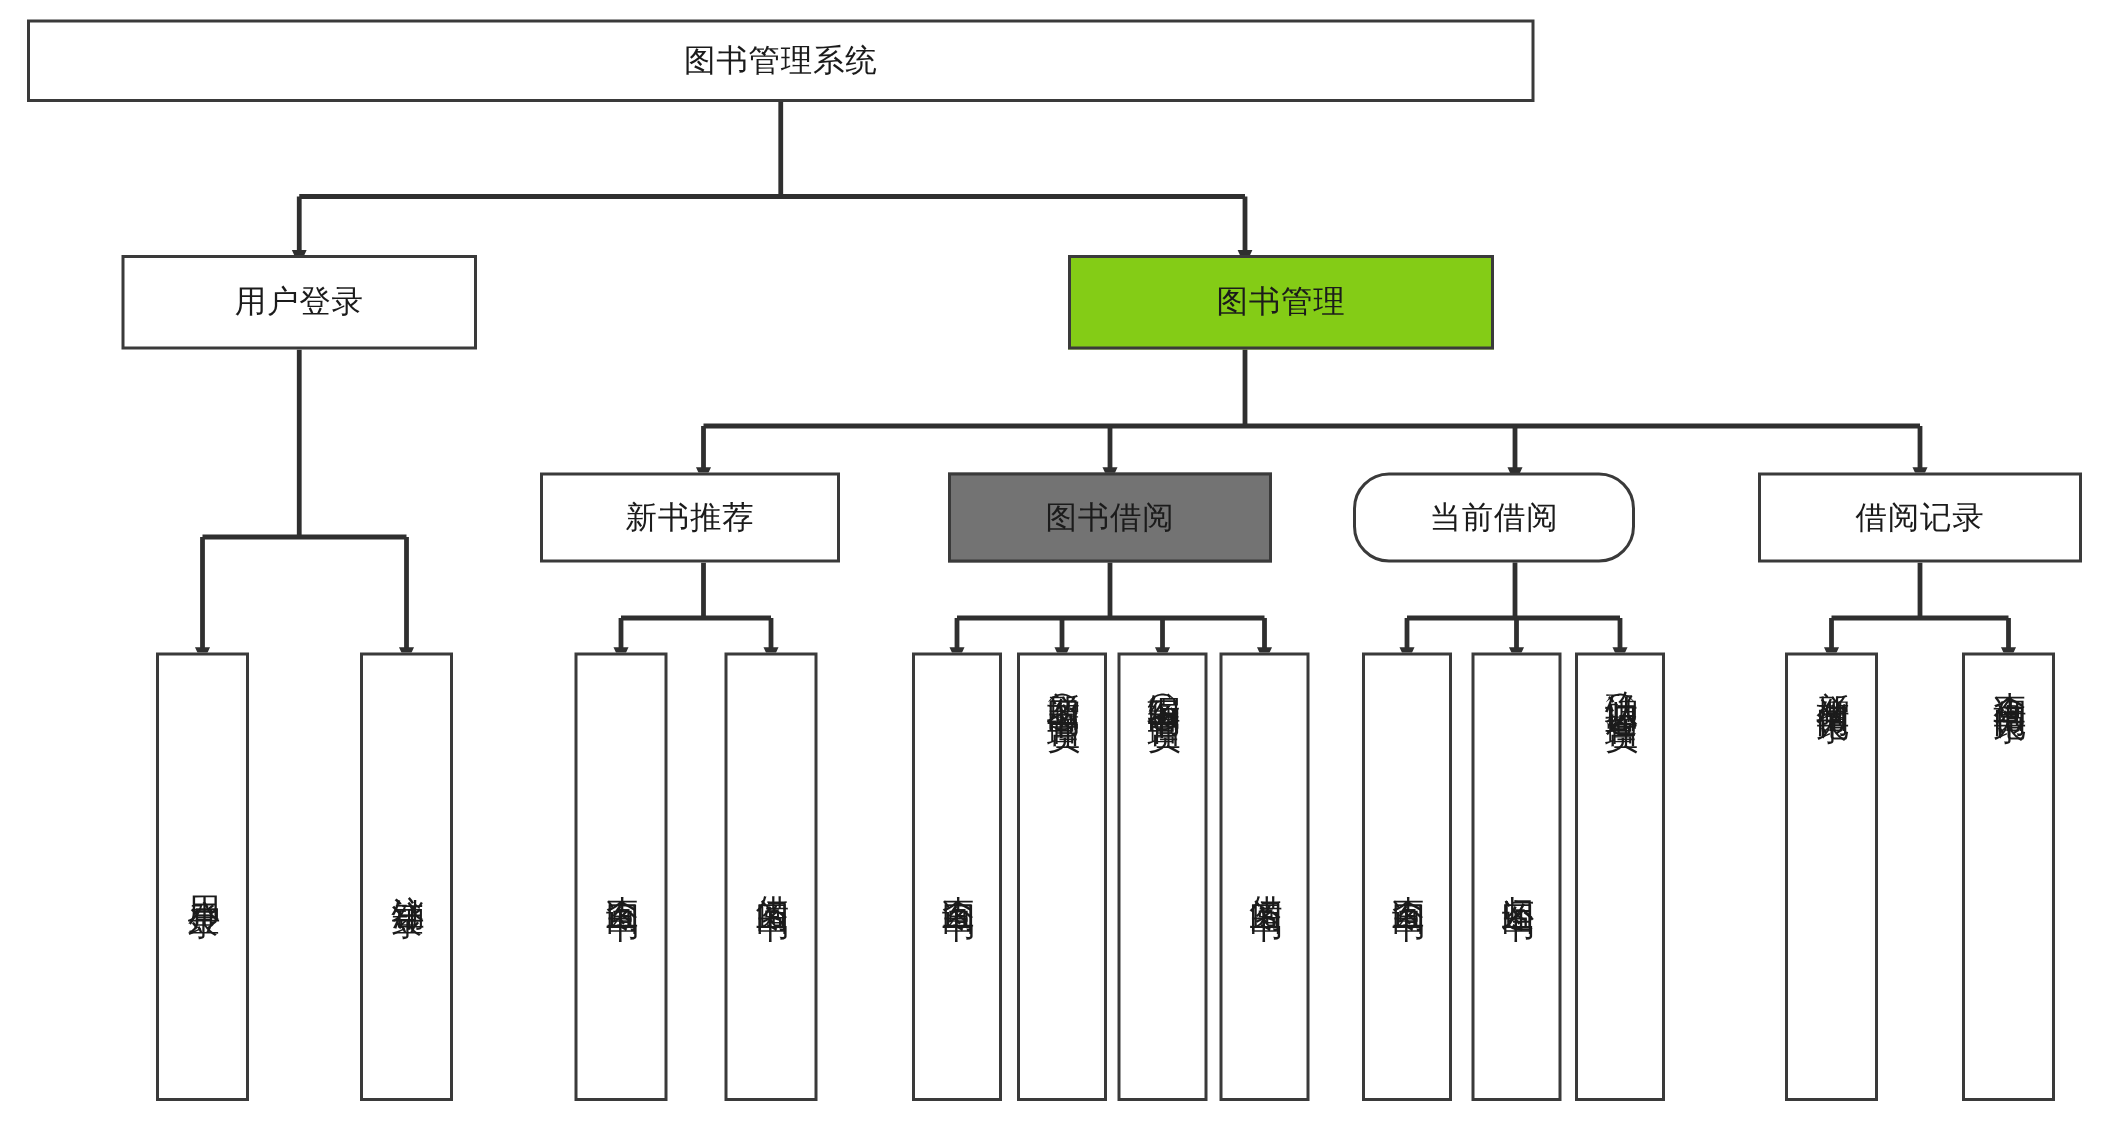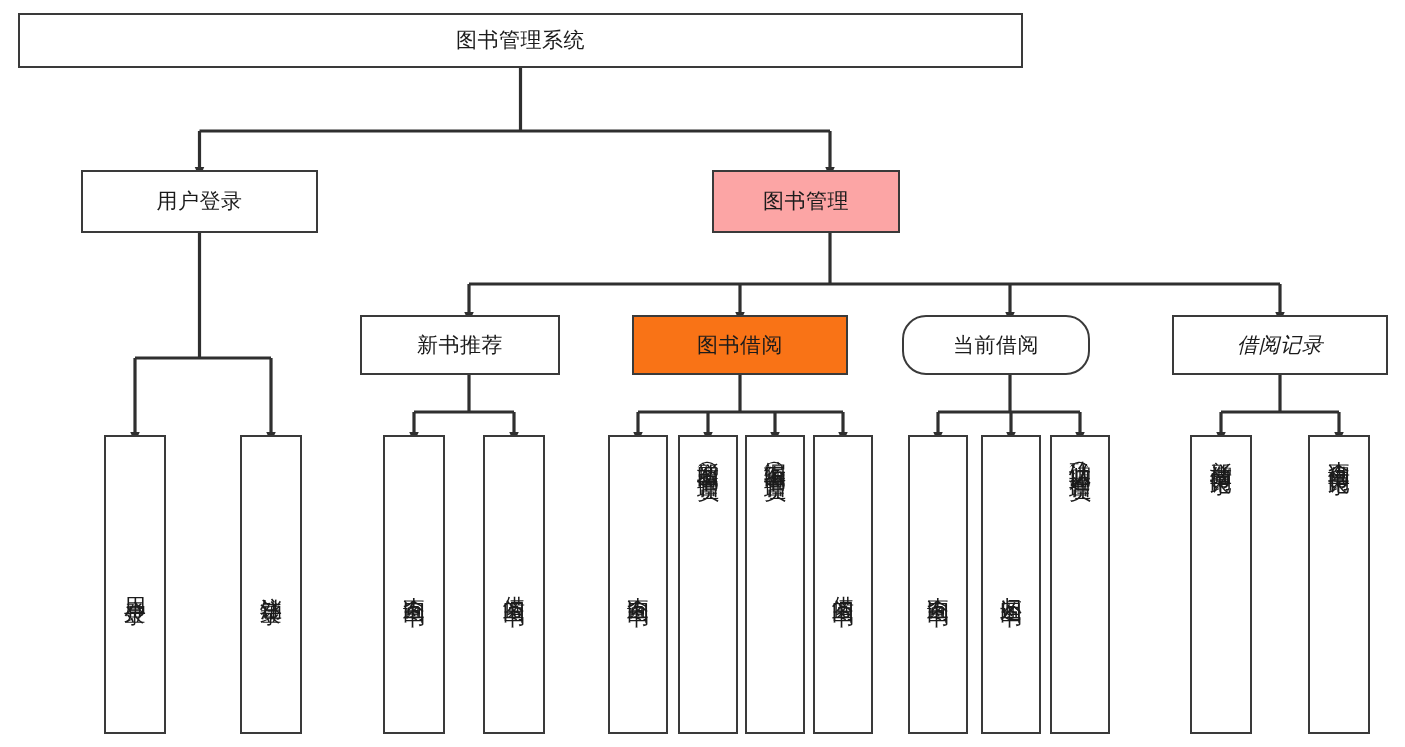--- a/index.html
+++ b/index.html
@@ -117,33 +117,33 @@
         <path d="M1339 412 L1339 434" marker-end="url(#arrow)"></path>
       </g>
   </svg>
   <div id="node-layer">
       <div class="node horiz" style="left: 18px; top: 13px; width: 1005px; height: 55px; border-color: rgb(58, 58, 58); background: rgb(255, 255, 255); color: rgb(27, 27, 27);">
         <span class="label">图书管理系统</span>
       </div>
       <div class="node horiz" style="left: 81px; top: 170px; width: 237px; height: 63px; border-color: rgb(58, 58, 58); background: rgb(255, 255, 255); color: rgb(27, 27, 27);">
         <span class="label">用户登录</span>
       </div>
-      <div class="node horiz" style="left: 712px; top: 170px; width: 188px; height: 63px; border-color: rgb(58, 58, 58); background: #fca5a5; color: rgb(27, 27, 27);">
+      <div class="node horiz" style="left: 712px; top: 170px; width: 284px; height: 63px; border-color: rgb(58, 58, 58); background: #84cc16; color: rgb(27, 27, 27);">
         <span class="label">图书管理</span>
       </div>
       <div class="node horiz" style="left: 360px; top: 315px; width: 200px; height: 60px; border-color: rgb(58, 58, 58); background: rgb(255, 255, 255); color: rgb(27, 27, 27);">
         <span class="label">新书推荐</span>
       </div>
-      <div class="node horiz" style="left: 632px; top: 315px; width: 216px; height: 60px; border-color: rgb(58, 58, 58); background: #f97316; color: rgb(27, 27, 27);">
+      <div class="node horiz" style="left: 632px; top: 315px; width: 216px; height: 60px; border-color: rgb(58, 58, 58); background: #737373; color: rgb(27, 27, 27);">
         <span class="label">图书借阅</span>
       </div>
       <div class="node horiz" style="left: 902px; top: 315px; width: 188px; height: 60px; border-color: rgb(58, 58, 58); background: rgb(255, 255, 255); color: rgb(27, 27, 27); border-radius: 24px;">
         <span class="label">当前借阅</span>
       </div>
-      <div class="node horiz" style="left: 1172px; top: 315px; width: 216px; height: 60px; border-color: rgb(58, 58, 58); background: rgb(255, 255, 255); color: rgb(27, 27, 27); font-style: italic;">
+      <div class="node horiz" style="left: 1172px; top: 315px; width: 216px; height: 60px; border-color: rgb(58, 58, 58); background: rgb(255, 255, 255); color: rgb(27, 27, 27);">
         <span class="label">借阅记录</span>
       </div>
       <div class="node vert center-text" style="left: 104px; top: 435px; width: 62px; height: 299px; border-color: rgb(58, 58, 58); background: rgb(255, 255, 255); color: rgb(27, 27, 27);">
         <span class="label">用户登录</span>
       </div>
       <div class="node vert center-text" style="left: 240px; top: 435px; width: 62px; height: 299px; border-color: rgb(58, 58, 58); background: rgb(255, 255, 255); color: rgb(27, 27, 27);">
         <span class="label">注销登录</span>
       </div>
       <div class="node vert center-text" style="left: 383px; top: 435px; width: 62px; height: 299px; border-color: rgb(58, 58, 58); background: rgb(255, 255, 255); color: rgb(27, 27, 27);">
         <span class="label">查询图书</span>

